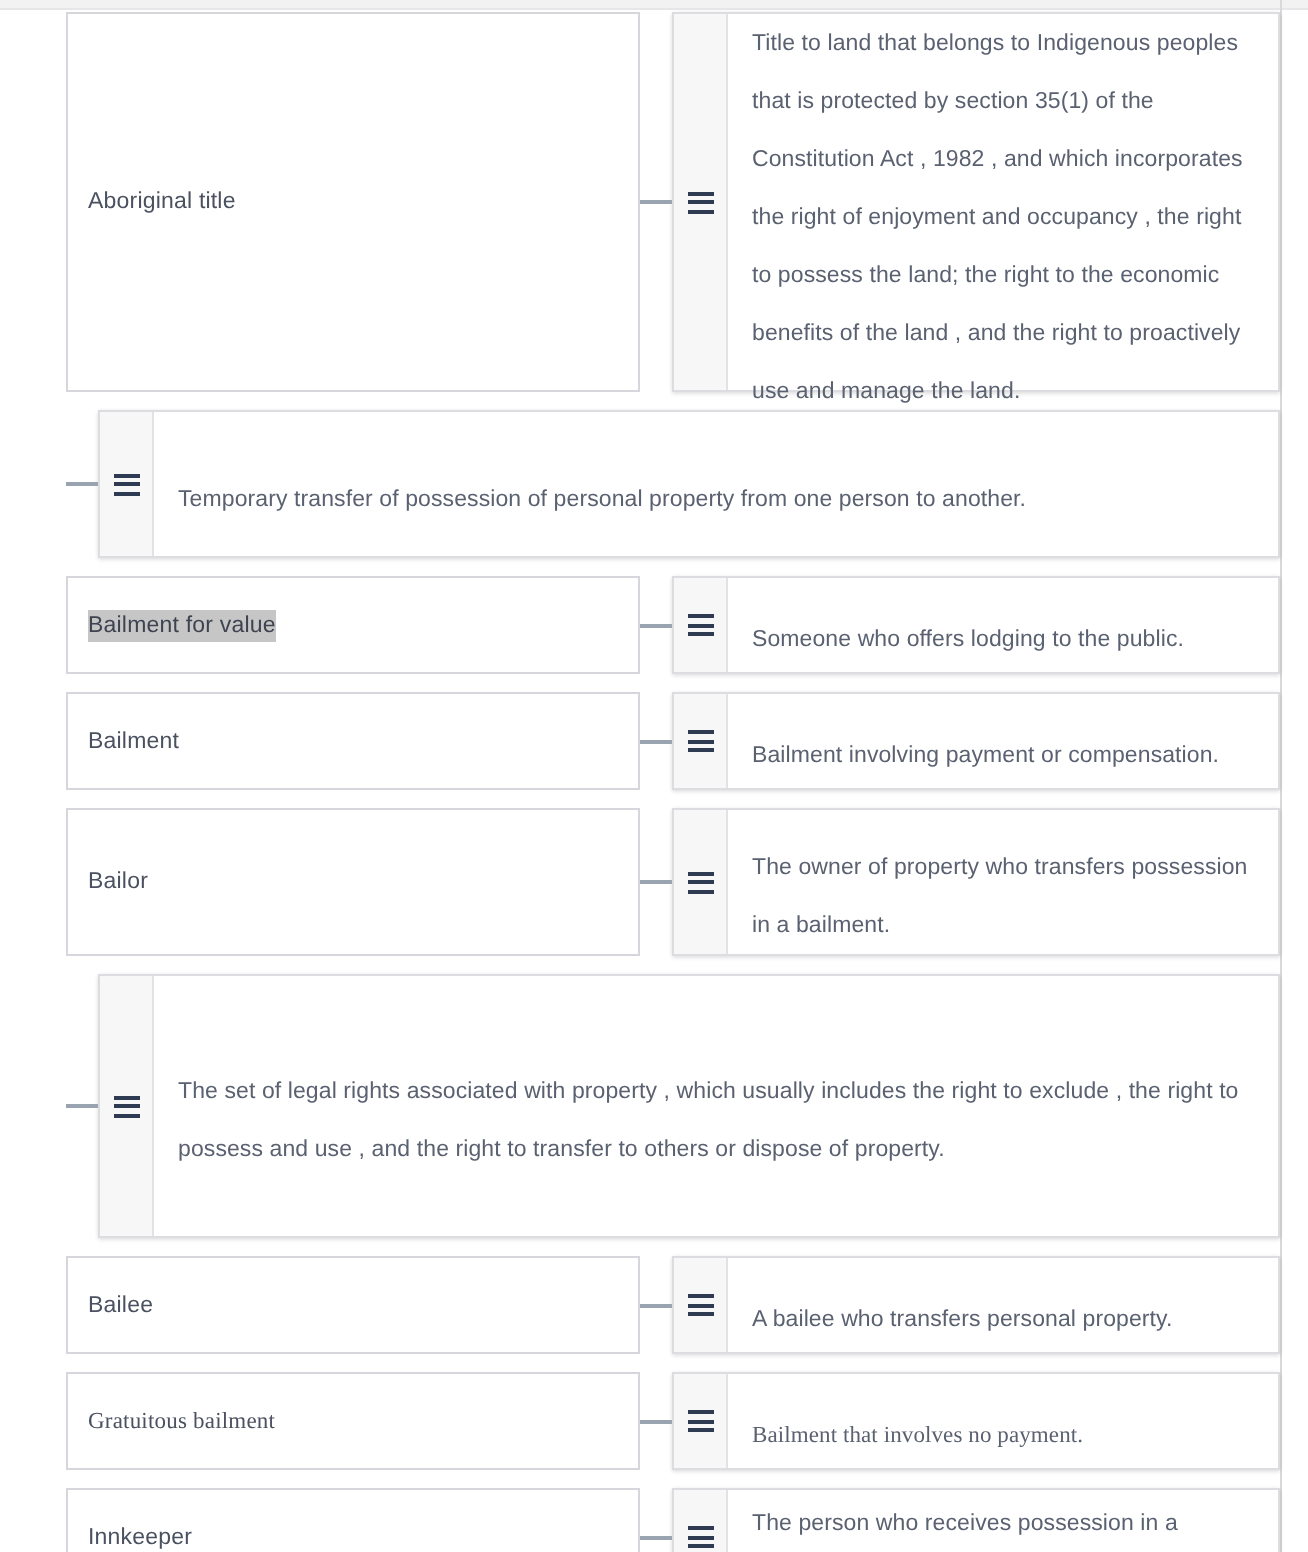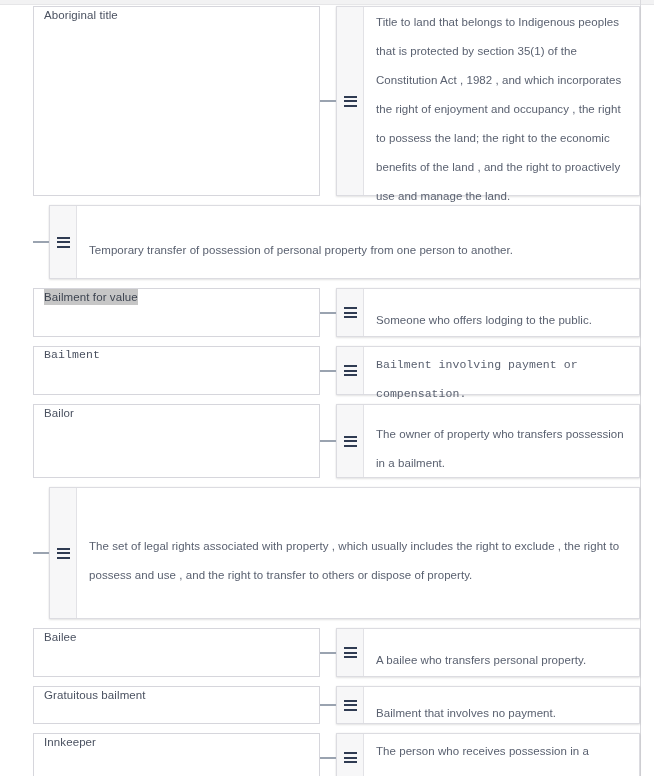--- a/index.html
+++ b/index.html
@@ -50,21 +50,21 @@
   }
 
   
   .term-card {
     width: 287px;
     flex: 0 0 287px;
     box-sizing: border-box;
     background: #ffffff;
     border: 1px solid #d6d6dc;
     display: flex;
-    align-items: flex-start;
+    align-items: center;
     padding: 0 10px;
   }
   .term-label {
     font-size: 11.5px;
     line-height: 16px;
     color: #4a5160;
     letter-spacing: 0.1px;
   }
   .term-label.is-selected {
     background: #c6c6c6;
@@ -184,21 +184,21 @@
             <span></span>
             <span></span>
             <span></span>
           </span>
         </div>
         <div class="def-body">
           <span class="def-text">Someone who offers lodging to the public.</span>
         </div>
       </div>
     </div>
-    <div class="match-row" style="height: 49px; font-family: Liberation Mono, monospace;">
+    <div class="match-row" style="height: 49px;">
       <div class="term-card">
         <span class="term-label">Bailment</span>
       </div>
       <div class="connector"></div>
       <div class="def-card">
         <div class="drag-handle">
           <span class="hamburger-icon">
             <span></span>
             <span></span>
             <span></span>
@@ -253,21 +253,21 @@
             <span></span>
             <span></span>
             <span></span>
           </span>
         </div>
         <div class="def-body">
           <span class="def-text">A bailee who transfers personal property.</span>
         </div>
       </div>
     </div>
-    <div class="match-row" style="height: 38px;">
+    <div class="match-row" style="height: 49px; font-family: Liberation Serif, serif;">
       <div class="term-card">
         <span class="term-label">Gratuitous bailment</span>
       </div>
       <div class="connector"></div>
       <div class="def-card">
         <div class="drag-handle">
           <span class="hamburger-icon">
             <span></span>
             <span></span>
             <span></span>

